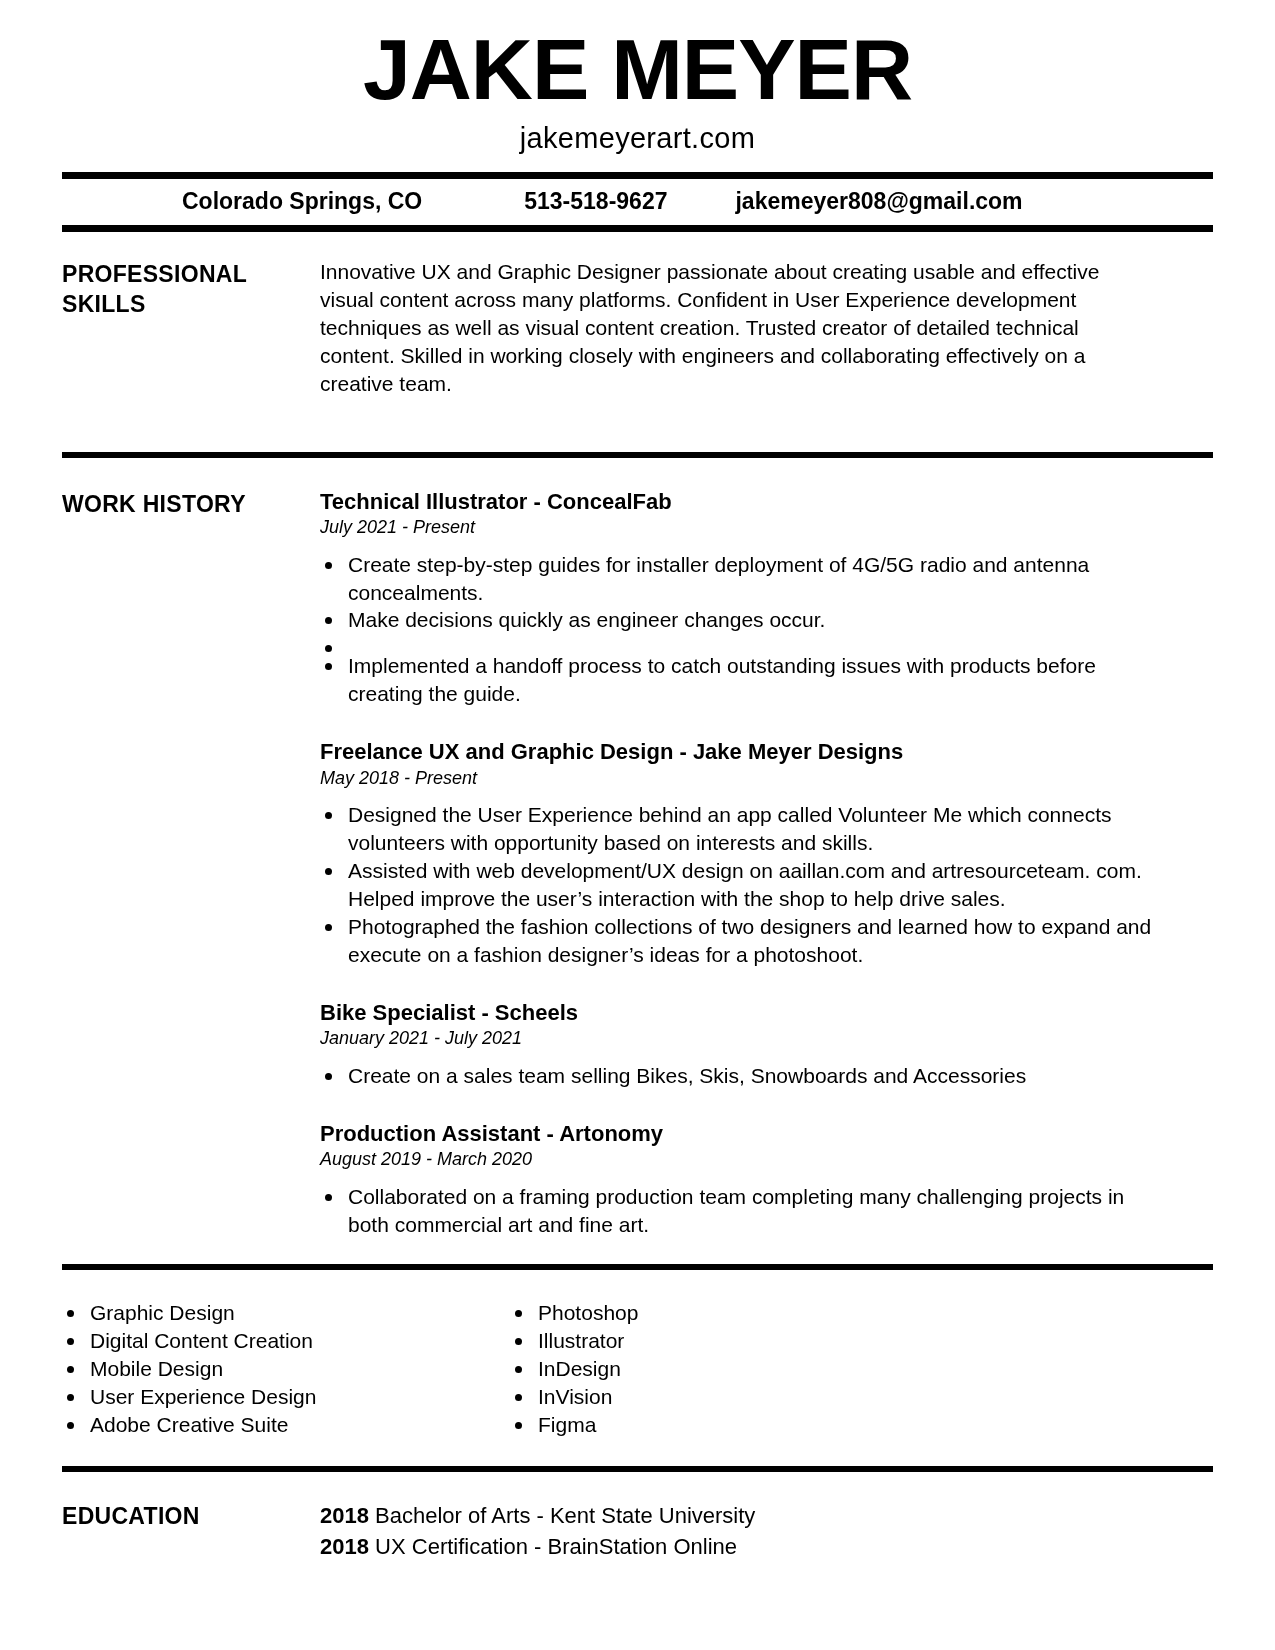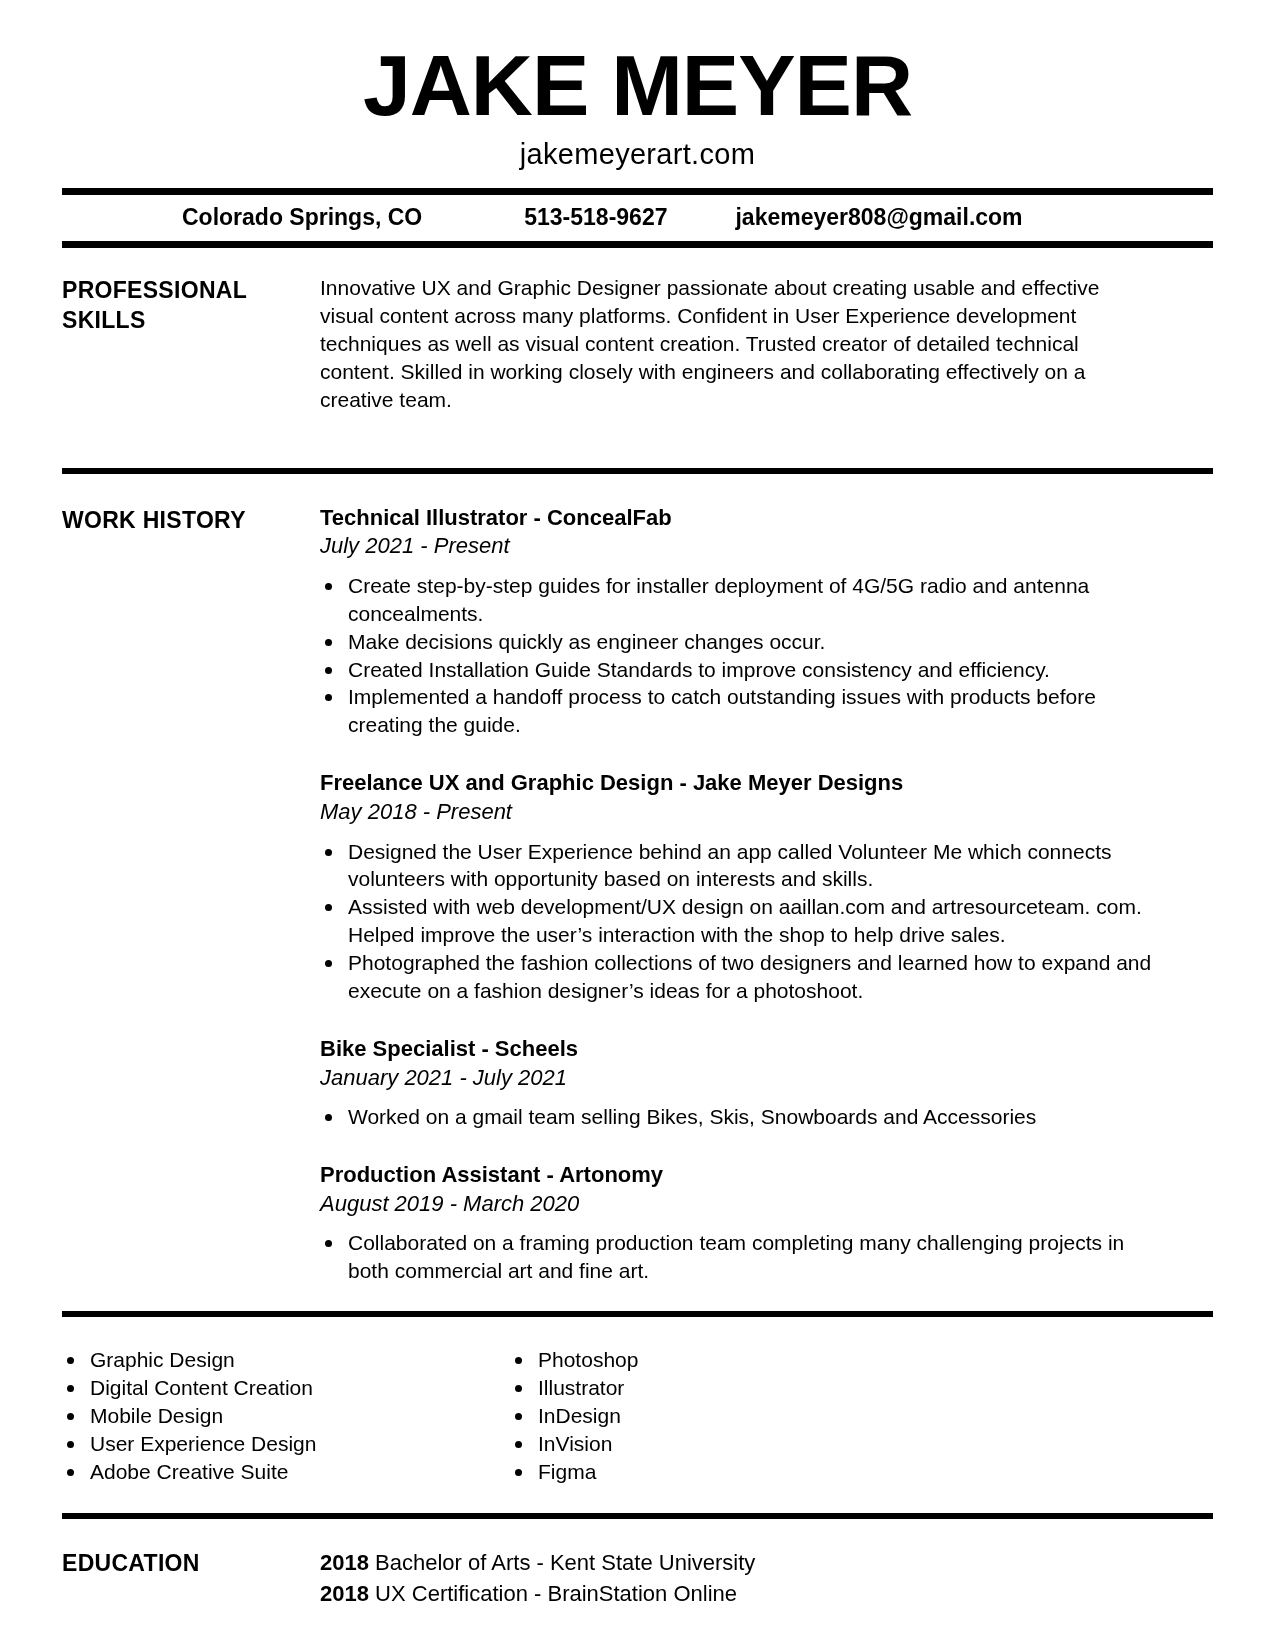--- a/index.html
+++ b/index.html
@@ -10,21 +10,21 @@
     -webkit-font-smoothing: antialiased;
   }
   .page {
     width: 1275px;
     height: 1650px;
     margin: 0 auto;
     background: #ffffff;
     overflow: hidden;
   }
   .inner {
-    padding: 16px 62px;
+    padding: 0 62px;
   }
 
   
   .header {
     text-align: center;
     padding-top: 26px;
   }
   .name {
     font-size: 86px;
     font-weight: bold;
@@ -81,21 +81,21 @@
 
   .work-section { padding: 30px 0 26px 0; }
   .job { margin-bottom: 30px; }
   .job:last-child { margin-bottom: 0; }
   .job-title {
     font-size: 22px;
     font-weight: bold;
     line-height: 1.3;
   }
   .job-dates {
-    font-size: 22px;
+    font-size: 18px;
     font-style: italic;
     line-height: 1.3;
     margin-bottom: 11px;
   }
   ul.bullets { list-style: none; }
   ul.bullets li {
     display: flex;
     line-height: 1.33;
   }
   .dot {
@@ -153,21 +153,20 @@
             <li>
                 <span class="dot"></span>
                 <span>Create step-by-step guides for installer deployment of 4G/5G radio and antenna concealments.</span>
               </li>
             <li>
                 <span class="dot"></span>
                 <span>Make decisions quickly as engineer changes occur.</span>
               </li>
             <li>
                 <span class="dot"></span>
-                <span>Created Installation Guide Standards to improve consistency and efficiency.</span>
               </li>
             <li>
                 <span class="dot"></span>
                 <span>Implemented a handoff process to catch outstanding issues with products before creating the guide.</span>
               </li>
           </ul>
         </div>
 
         <div class="job">
           <div class="job-title">Freelance UX and Graphic Design - Jake Meyer Designs</div>
@@ -187,21 +186,21 @@
               </li>
           </ul>
         </div>
 
         <div class="job">
           <div class="job-title">Bike Specialist - Scheels</div>
           <div class="job-dates">January 2021 - July 2021</div>
           <ul class="bullets">
             <li>
                 <span class="dot"></span>
-                <span>Worked on a gmail team selling Bikes, Skis, Snowboards and Accessories</span>
+                <span>Create on a sales team selling Bikes, Skis, Snowboards and Accessories</span>
               </li>
           </ul>
         </div>
 
         <div class="job">
           <div class="job-title">Production Assistant - Artonomy</div>
           <div class="job-dates">August 2019 - March 2020</div>
           <ul class="bullets">
             <li>
                 <span class="dot"></span>

